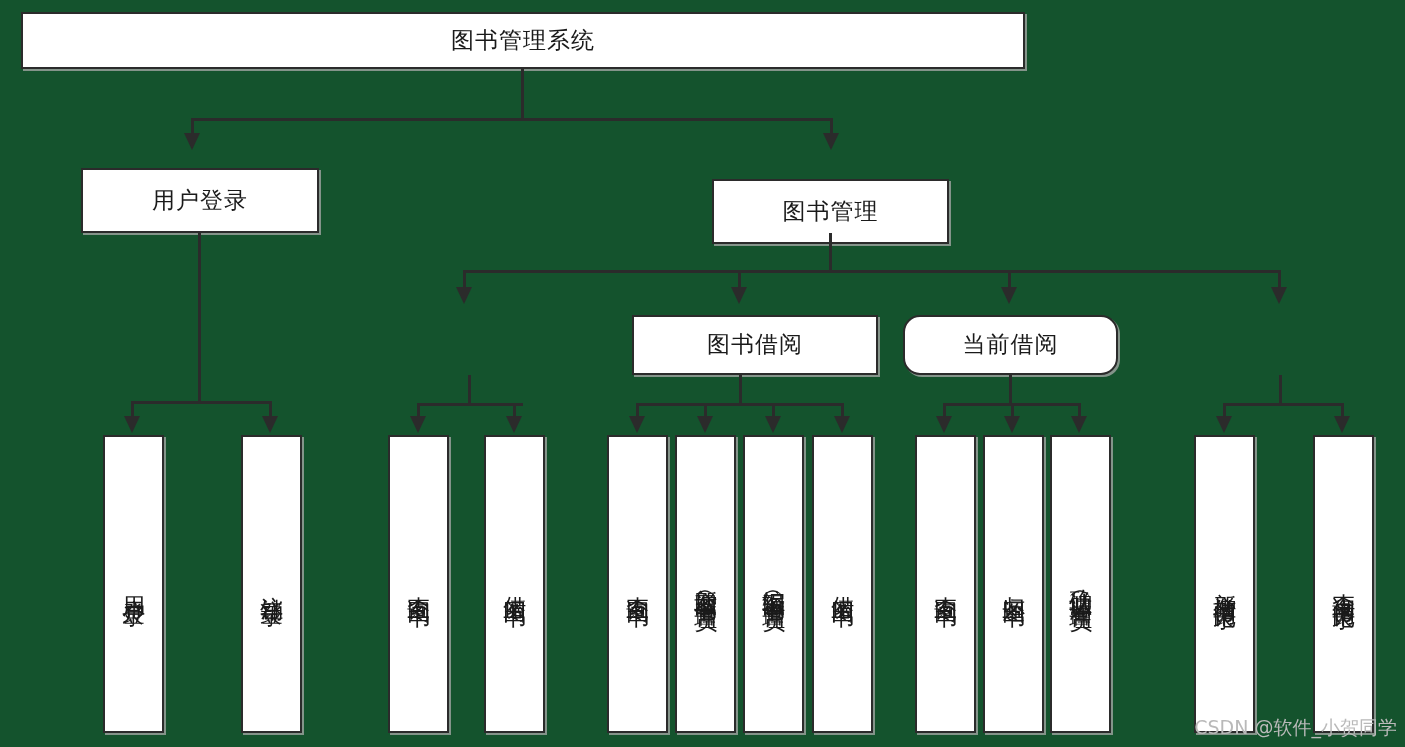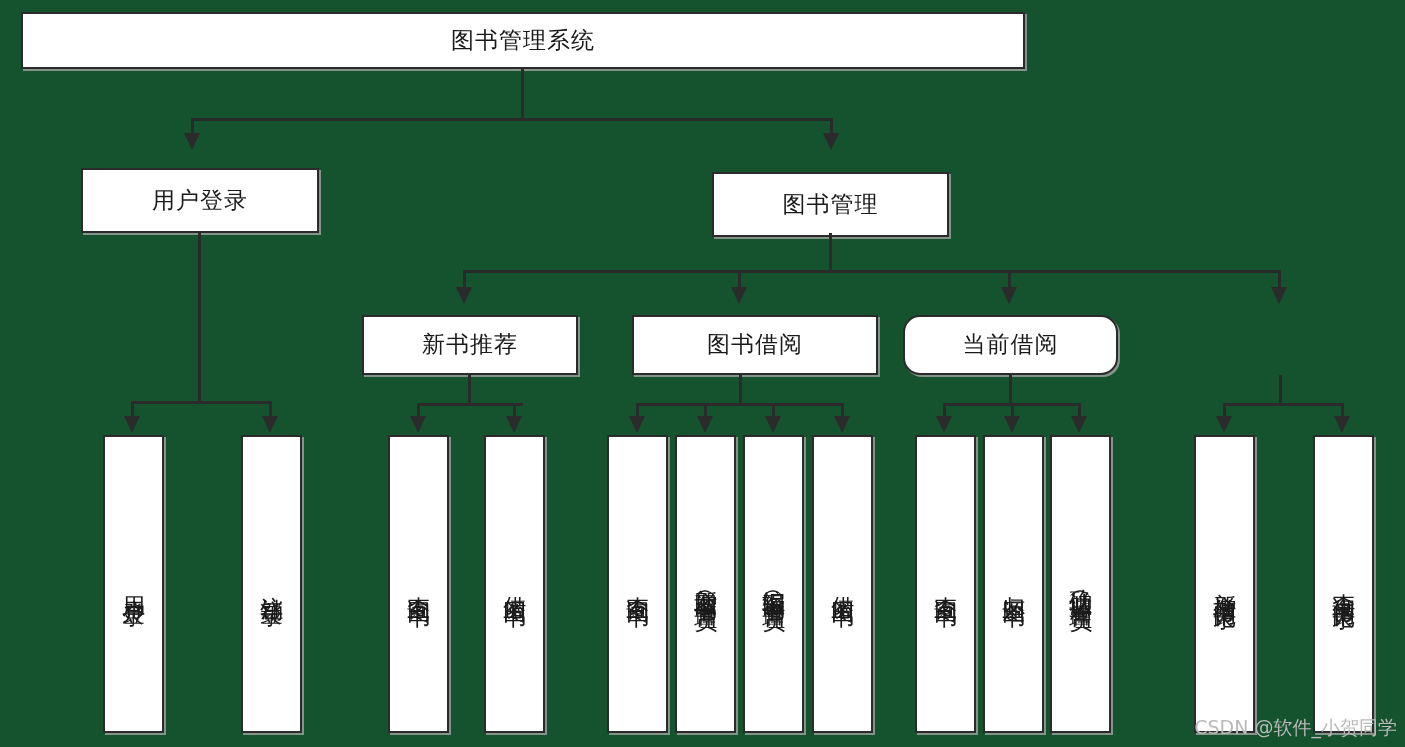--- a/index.html
+++ b/index.html
@@ -91,21 +91,21 @@
   <div class="edge-h" style="left:191px; top:118px; width:642px; height:3px;"></div>
 
   <div class="edge-v" style="left:191px; top:118px; width:3px; height:19px;"></div>
   <div class="arrow" style="left:184px; top:133px;"></div>
   <div class="edge-v" style="left:830px; top:118px; width:3px; height:19px;"></div>
   <div class="arrow" style="left:823px; top:133px;"></div>
 
   <div class="node horiz" style="left:81px; top:168px; width:238px; height:65px;">
     <span>用户登录</span>
   </div>
-  <div class="node horiz" style="left:712px; top:172px; width:237px; height:65px;">
+  <div class="node horiz" style="left:712px; top:179px; width:237px; height:65px;">
     <span>图书管理</span>
   </div>
 
   <div class="edge-v" style="left:198px; top:233px; width:3px; height:168px;"></div>
   <div class="edge-h" style="left:131px; top:401px; width:139px; height:3px;"></div>
   <div class="edge-v" style="left:131px; top:401px; width:3px; height:18px;"></div>
   <div class="arrow" style="left:124px; top:416px;"></div>
   <div class="edge-v" style="left:269px; top:401px; width:3px; height:18px;"></div>
   <div class="arrow" style="left:262px; top:416px;"></div>
 
@@ -113,23 +113,20 @@
   <div class="edge-h" style="left:463px; top:270px; width:818px; height:3px;"></div>
   <div class="edge-v" style="left:463px; top:270px; width:3px; height:20px;"></div>
   <div class="arrow" style="left:456px; top:287px;"></div>
   <div class="edge-v" style="left:738px; top:270px; width:3px; height:20px;"></div>
   <div class="arrow" style="left:731px; top:287px;"></div>
   <div class="edge-v" style="left:1008px; top:270px; width:3px; height:20px;"></div>
   <div class="arrow" style="left:1001px; top:287px;"></div>
   <div class="edge-v" style="left:1278px; top:270px; width:3px; height:20px;"></div>
   <div class="arrow" style="left:1271px; top:287px;"></div>
 
-  <div class="node horiz" style="left:362px; top:315px; width:216px; height:60px;">
-    <span>新书推荐</span>
-  </div>
   <div class="node horiz" style="left:632px; top:315px; width:246px; height:60px;">
     <span>图书借阅</span>
   </div>
   <div class="node horiz" style="left:903px; top:315px; width:215px; height:60px;border-radius:17px;">
     <span>当前借阅</span>
   </div>
 
   <div class="edge-v" style="left:468px; top:375px; width:3px; height:28px;"></div>
   <div class="edge-h" style="left:417px; top:403px; width:106px; height:3px;"></div>
   <div class="edge-v" style="left:417px; top:403px; width:3px; height:16px;"></div>

